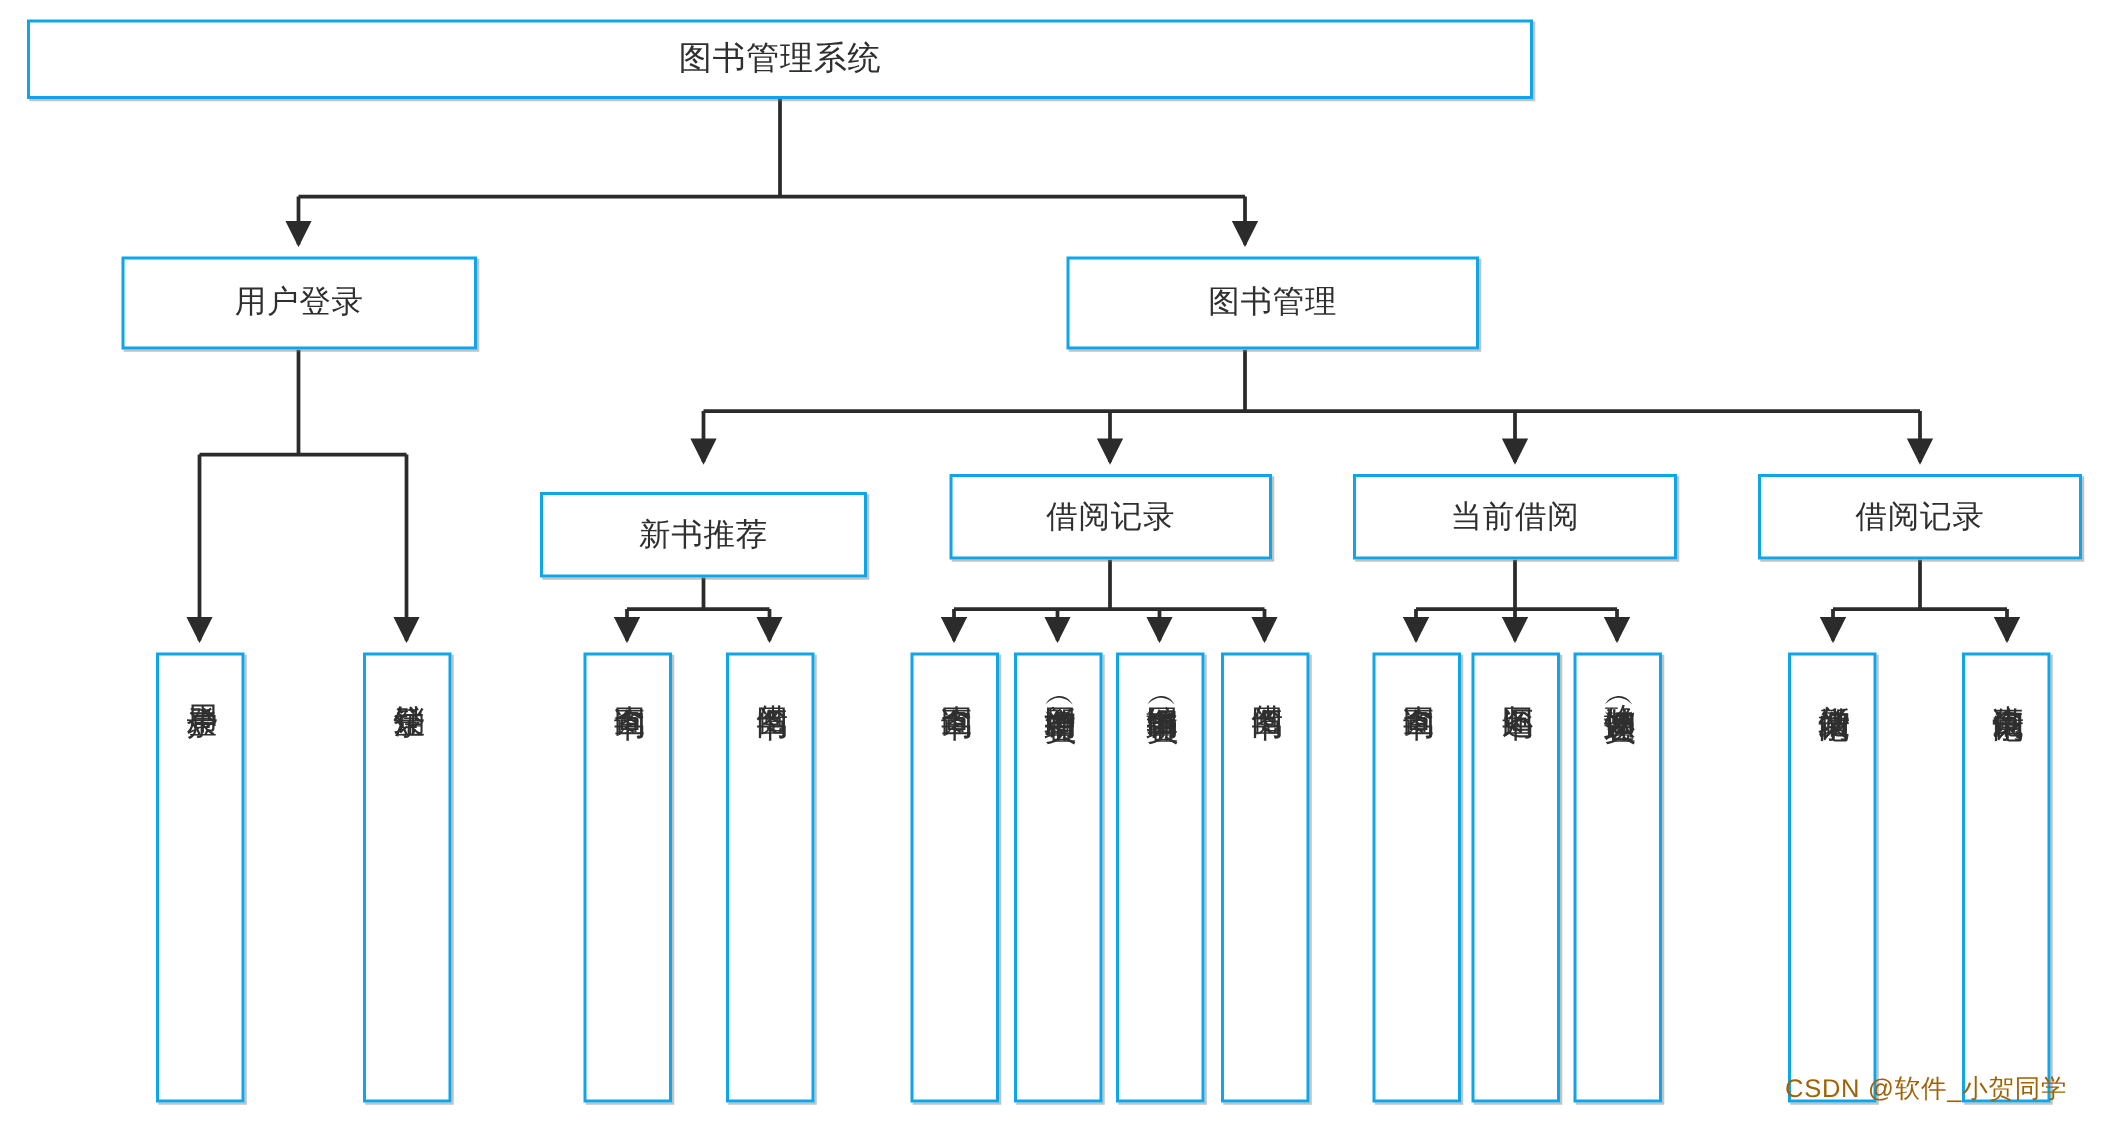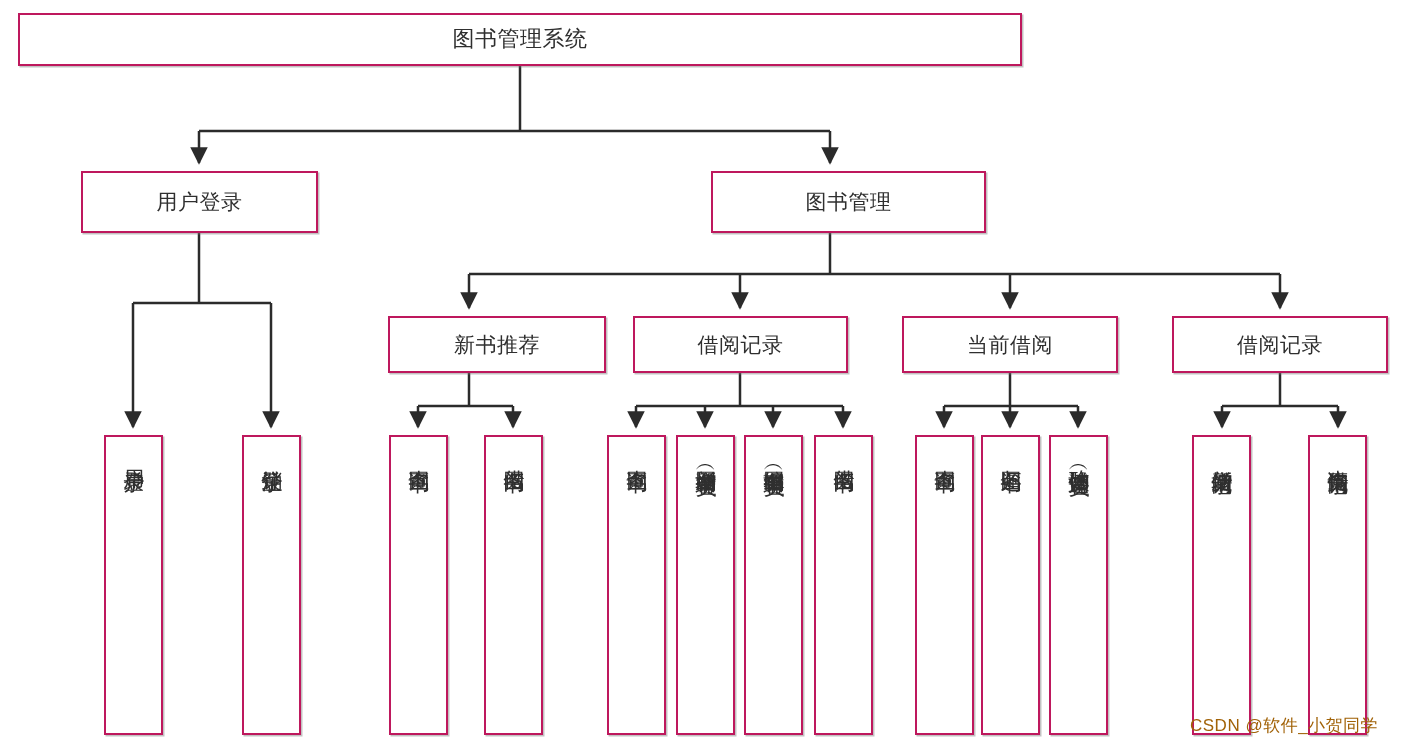--- a/index.html
+++ b/index.html
@@ -23,21 +23,21 @@
     left: 0;
     top: 0;
     width: 1405px;
     height: 747px;
     pointer-events: none;
   }
   .node {
     position: absolute;
     box-sizing: border-box;
     background: #ffffff;
-    border: 2px solid #be185d;
+    border: 2px solid #0ea5e9;
     display: flex;
     align-items: center;
     justify-content: center;
     color: #2f2f2f;
     box-shadow: 1.5px 1.5px 0 rgba(120,120,120,0.45);
   }
   .node.horizontal {
     font-size: 21px;
     letter-spacing: 0.5px;
     line-height: 1.2;
@@ -126,21 +126,21 @@
     <span>图书管理系统</span>
   </div>
 
   <div class="node horizontal" style="left:81px; top:171px; width:237px; height:62px;">
     <span>用户登录</span>
   </div>
   <div class="node horizontal" style="left:711px; top:171px; width:275px; height:62px;">
     <span>图书管理</span>
   </div>
 
-  <div class="node horizontal" style="left:360px; top:316px; width:218px; height:57px;margin-left:28px;">
+  <div class="node horizontal" style="left:360px; top:328px; width:218px; height:57px;">
     <span>新书推荐</span>
   </div>
   <div class="node horizontal" style="left:633px; top:316px; width:215px; height:57px;">
     <span>借阅记录</span>
   </div>
   <div class="node horizontal" style="left:902px; top:316px; width:216px; height:57px;">
     <span>当前借阅</span>
   </div>
   <div class="node horizontal" style="left:1172px; top:316px; width:216px; height:57px;">
     <span>借阅记录</span>

